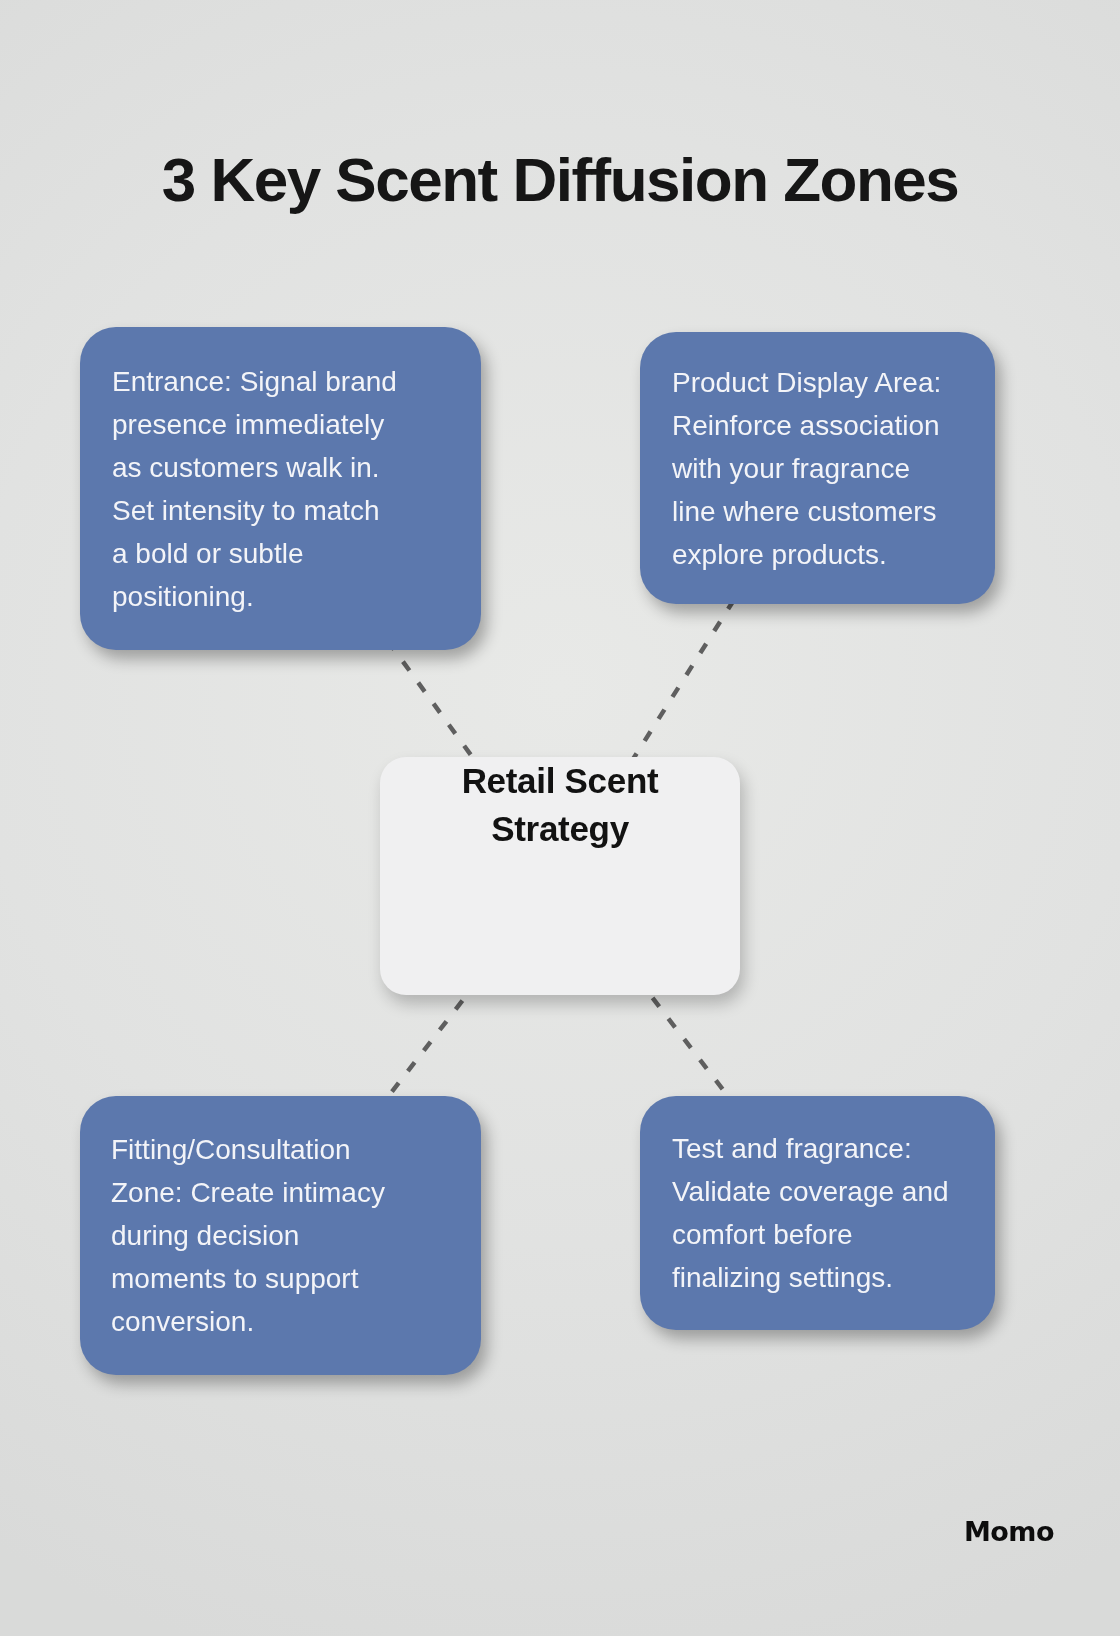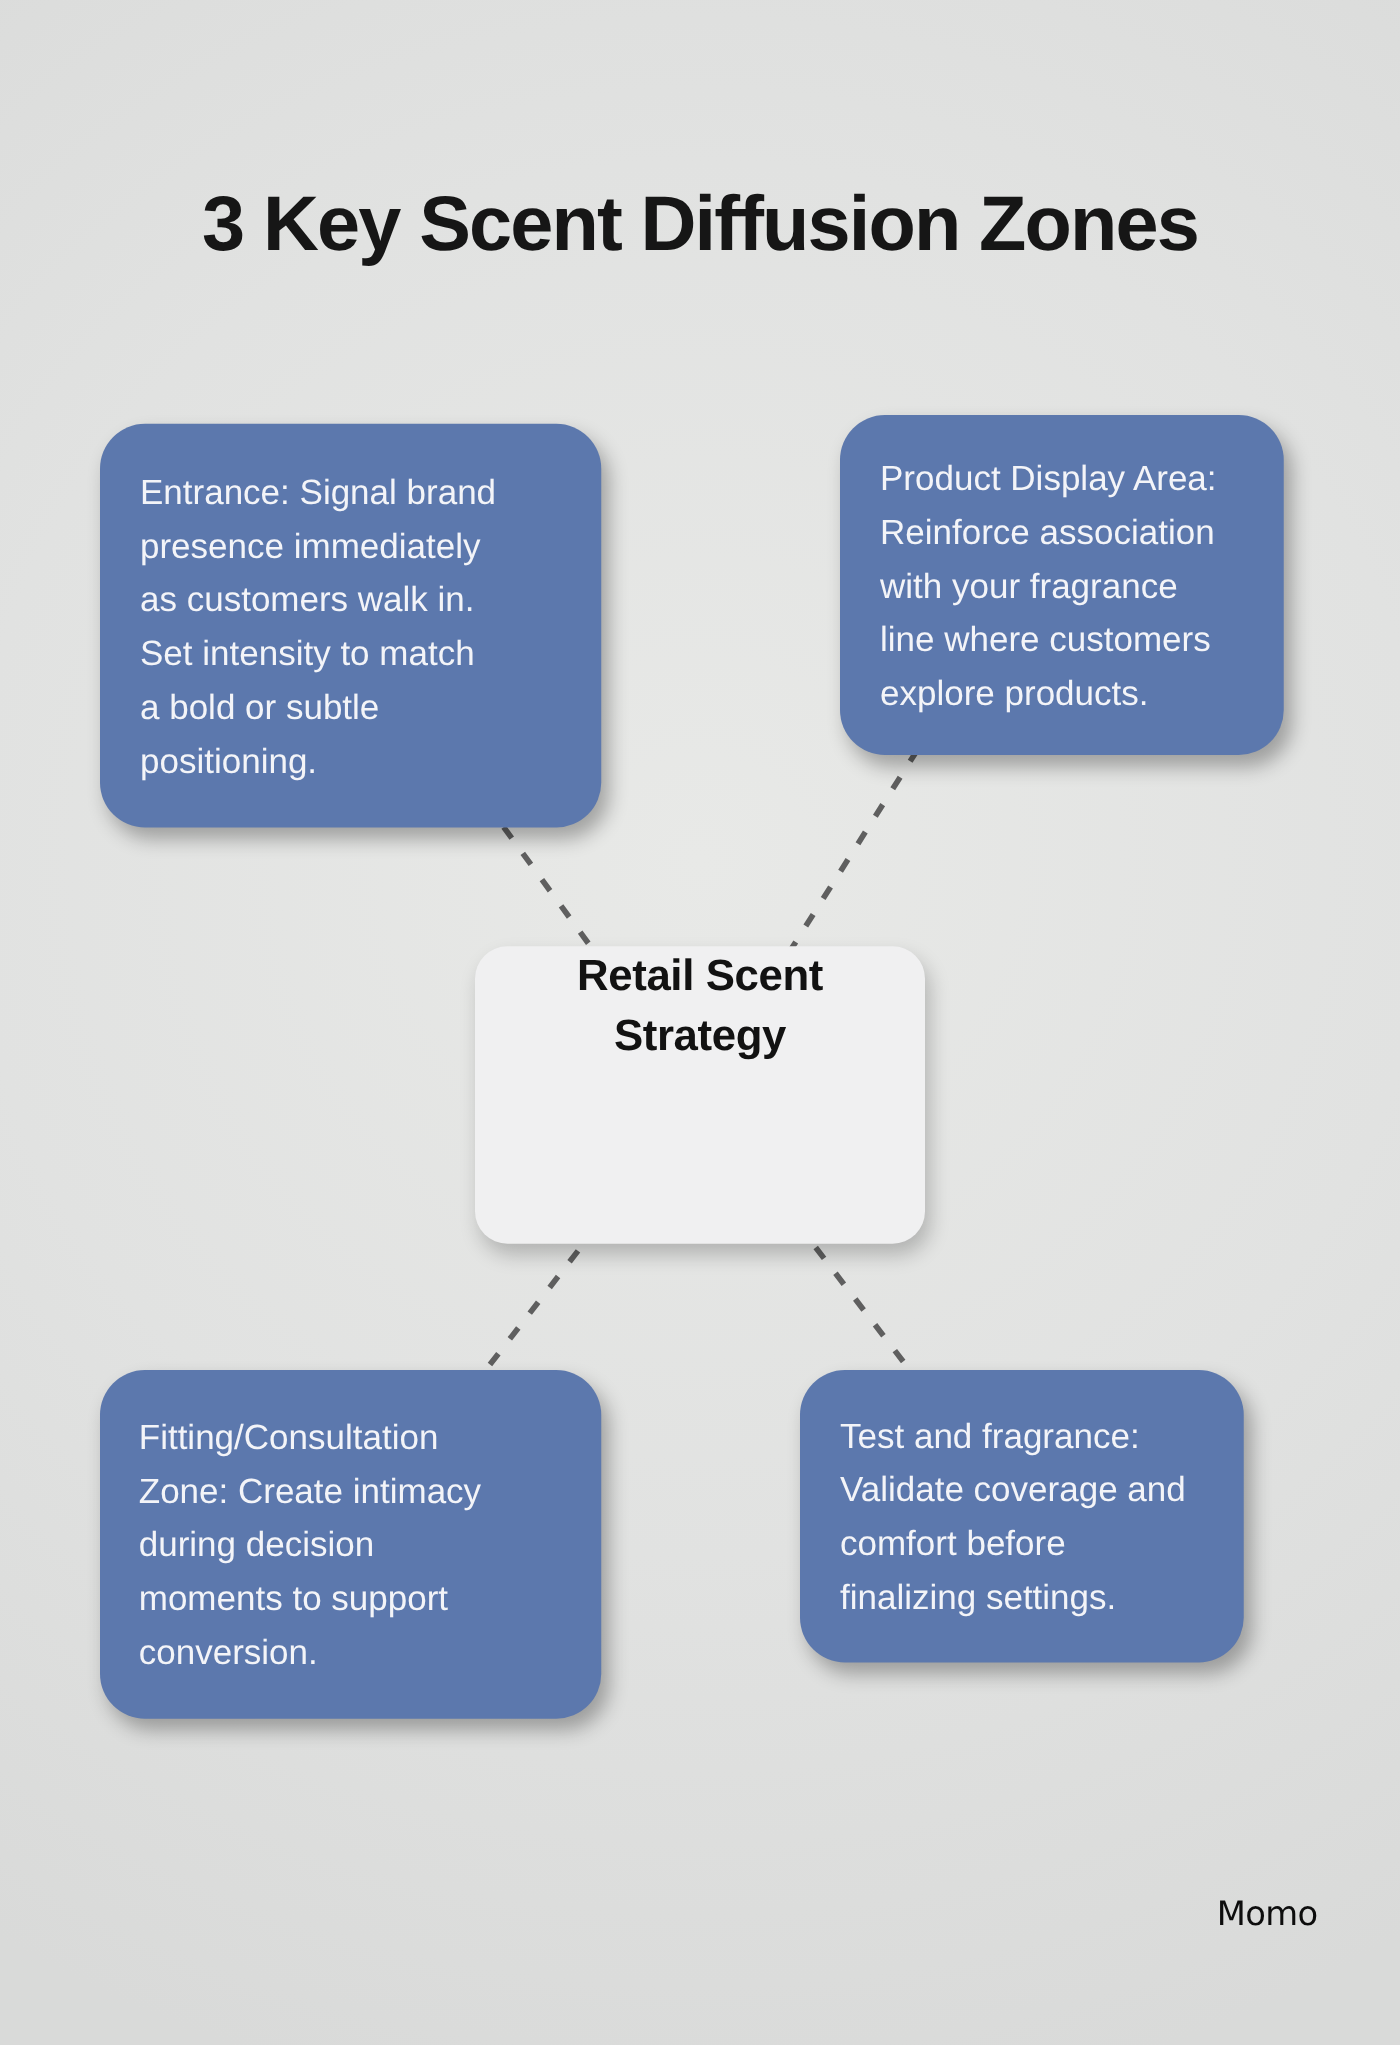--- a/index.html
+++ b/index.html
@@ -31,22 +31,22 @@
     align-items: center;
     box-sizing: border-box;
     padding: 0 14px 0 32px;
   }
   .node-text {
     color: #f3f4f8;
     font-size: 28px;
     line-height: 43px;
     white-space: pre-line;
   }
-  .node-tl { left: 80px;  top: 339px;  width: 401px; height: 323px; align-items: center; }
-  .node-tr { left: 672px; top: 332px;  width: 355px; height: 272px; }
+  .node-tl { left: 80px;  top: 327px;  width: 401px; height: 323px; align-items: center; }
+  .node-tr { left: 640px; top: 332px;  width: 355px; height: 272px; }
   .node-bl { left: 80px;  top: 1096px; width: 401px; height: 279px; padding-left: 31px; }
   .node-br { left: 640px; top: 1096px; width: 355px; height: 234px; }
   .center-node {
     position: absolute;
     left: 380px; top: 757px; width: 360px; height: 238px;
     background: #f0f0f1;
     border-radius: 26px;
     box-shadow: 4px 9px 16px rgba(0,0,0,0.22);
     display: flex;
     align-items: flex-start;
@@ -65,21 +65,21 @@
   .connectors line {
     stroke: #5f5f5f;
     stroke-width: 4.5;
     stroke-dasharray: 11 15;
   }
   .watermark {
     position: absolute;
     top: 1516px;
     right: 66px;
     font-size: 27px;
-    font-weight: normal;
+    font-weight: bold;
     letter-spacing: -0.5px;
     color: #0d0d0d;
     font-family: "DejaVu Sans", sans-serif;
   }
 </style>
 </head>
 <body>
 
 <div class="canvas">
 

